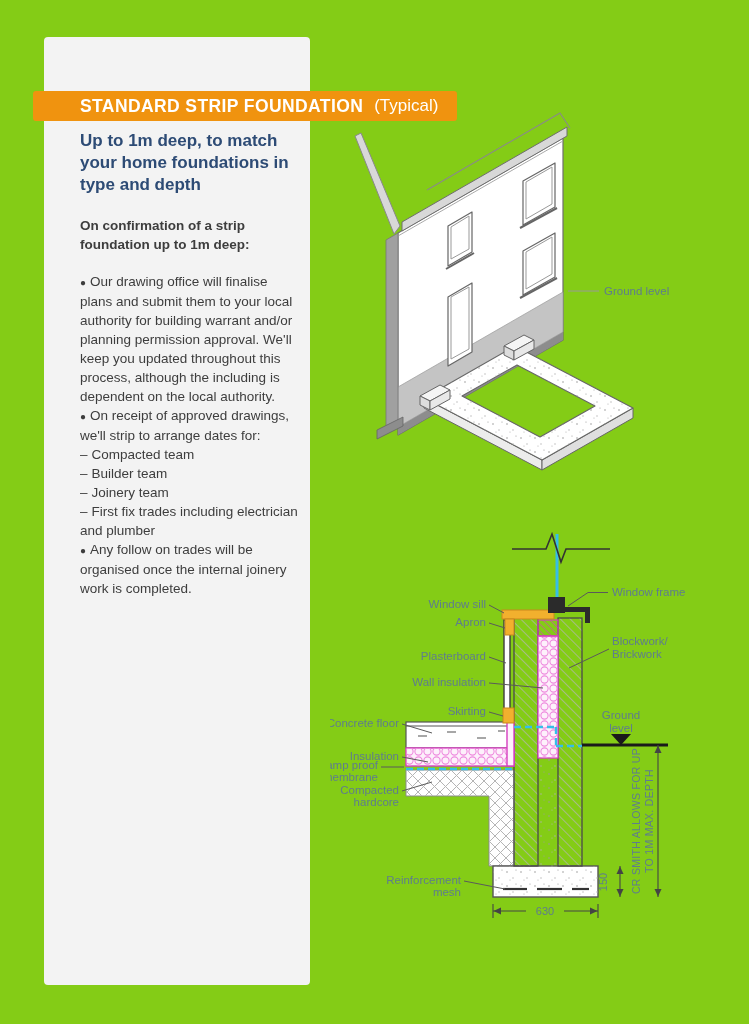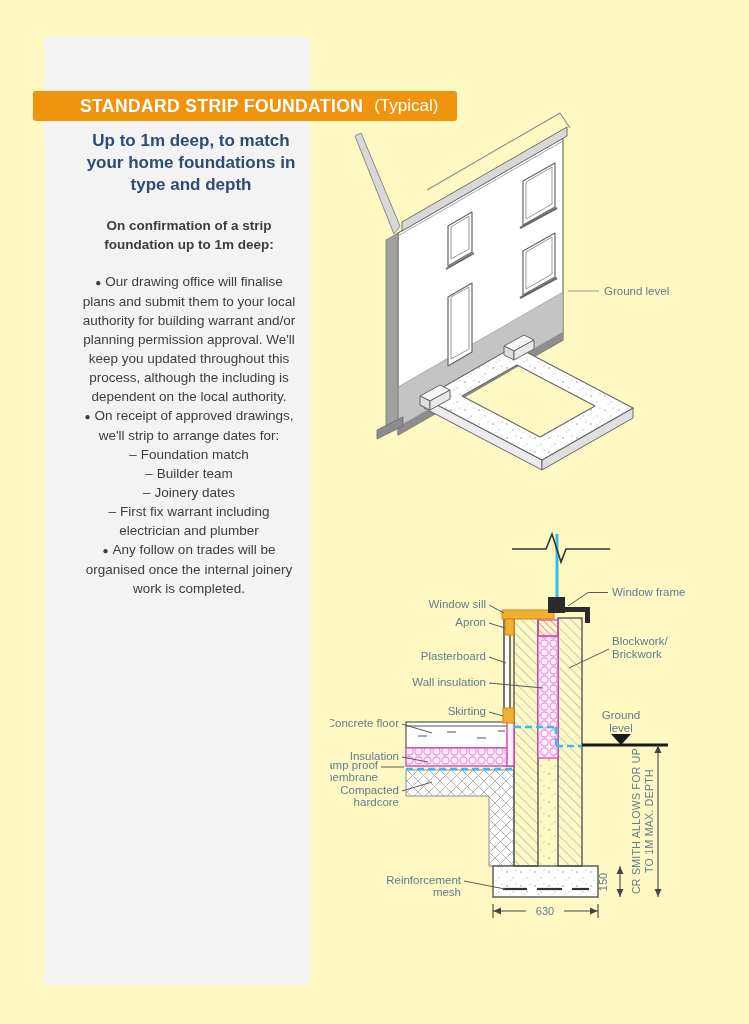--- a/index.html
+++ b/index.html
@@ -1,28 +1,28 @@
 <!DOCTYPE html>
 <html style="--accent-orange: #F0930F; --heading-navy: #2D4B75; --body-text: #3D3D3D; --label-slate: #5F7D8D; --glass-cyan: #35BEE8; --sill-gold: #F2B02E; --insulation-magenta: #D63EC0; --panel-gray: #F3F3F3;"><head>
 <meta charset="utf-8">
 <style>
   * { margin:0; padding:0; box-sizing:border-box; }
   html,body { width:749px; height:1024px; background:#fff; font-family:"Liberation Sans", sans-serif; }
-  #page { position:relative; width:749px; height:1024px; background:#fef9c3; overflow:hidden; }
+  #page { position:relative; width:749px; height:1024px; background:#84cc16; overflow:hidden; }
 
   .side-panel { position:absolute; left:44px; top:37px; width:266px; height:948px;
                 background:var(--panel-gray); border-radius:4px; }
 
   .banner { position:absolute; left:33px; top:91px; width:424px; height:30px;
             background:var(--accent-orange); border-radius:3px; color:#fff;
             display:flex; align-items:center; padding-left:47px; z-index:5; }
   .banner .t1 { font-size:17.5px; font-weight:bold; letter-spacing:.4px; }
   .banner .t2 { font-size:17px; margin-left:11px; font-weight:normal; }
 
-  .copy { position:absolute; left:80px; top:130px; width:226px; z-index:4; color:var(--body-text);text-align:center; }
+  .copy { position:absolute; left:80px; top:130px; width:226px; z-index:4; color:var(--body-text); }
   .copy h2 { color:var(--heading-navy); font-size:17px; line-height:22px; font-weight:bold;
              width:222px; margin-bottom:20px; }
   .copy .lead { font-weight:bold; font-size:13.5px; line-height:19px; margin-bottom:18px; width:218px; }
   .copy p.li { font-size:13.5px; line-height:19px; width:218px; }
   .copy .mk { margin-right:4px; }
   .copy .mk.dot { font-size:10px; }
 
   svg text { font-family:"Liberation Sans", sans-serif; }
   .lbl   { fill:var(--label-slate); font-size:11.5px; }
   .lbl-r { text-anchor:end; }
@@ -51,24 +51,24 @@
     <span class="t1">STANDARD STRIP FOUNDATION</span>
     <span class="t2">(Typical)</span>
   </div>
 
   <div class="copy">
     <h2>Up to 1m deep, to match your home foundations in type and depth</h2>
     <p class="lead">On confirmation of a strip foundation up to 1m deep:</p>
     <div>
         <p class="li"><span class="mk dot">●</span><span>Our drawing office will finalise plans and submit them to your local authority for building warrant and/or planning permission approval. We'll keep you updated throughout this process, although the including is dependent on the local authority.</span></p>
         <p class="li"><span class="mk dot">●</span><span>On receipt of approved drawings, we'll strip to arrange dates for:</span></p>
-        <p class="li"><span class="mk dash">–</span><span>Foundation match</span></p>
+        <p class="li"><span class="mk dash">–</span><span>Compacted team</span></p>
         <p class="li"><span class="mk dash">–</span><span>Builder team</span></p>
-        <p class="li"><span class="mk dash">–</span><span>Joinery dates</span></p>
-        <p class="li"><span class="mk dash">–</span><span>First fix warrant including electrician and plumber</span></p>
+        <p class="li"><span class="mk dash">–</span><span>Joinery team</span></p>
+        <p class="li"><span class="mk dash">–</span><span>First fix trades including electrician and plumber</span></p>
         <p class="li"><span class="mk dot">●</span><span>Any follow on trades will be organised once the internal joinery work is completed.</span></p>
       </div>
   </div>
 
   <svg id="house-svg" width="397" height="420" viewBox="352 100 397 420">
     <defs>
       <pattern id="stipH" width="14" height="14" patternUnits="userSpaceOnUse">
         <circle cx="3" cy="4" r="0.8" fill="#9a9a9a"></circle>
           <circle cx="9" cy="10" r="0.7" fill="#b0b0b0"></circle>
         <circle cx="12" cy="2" r="0.6" fill="#9a9a9a"></circle>

